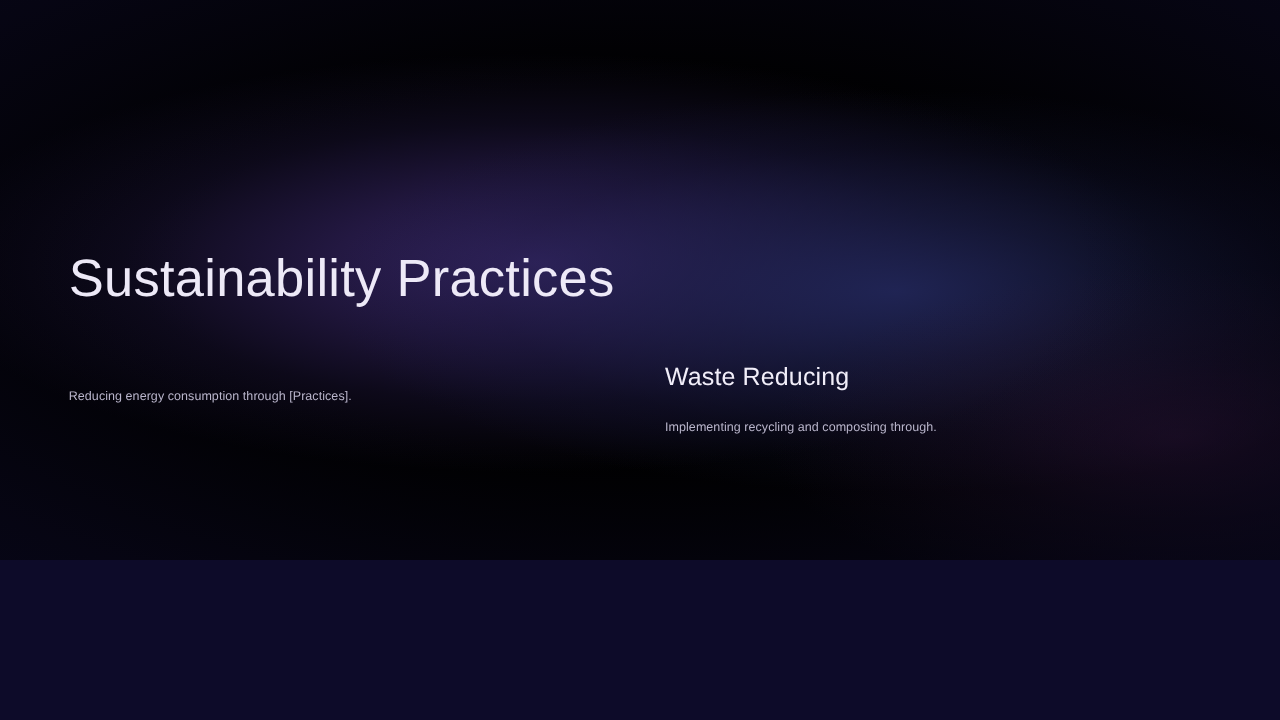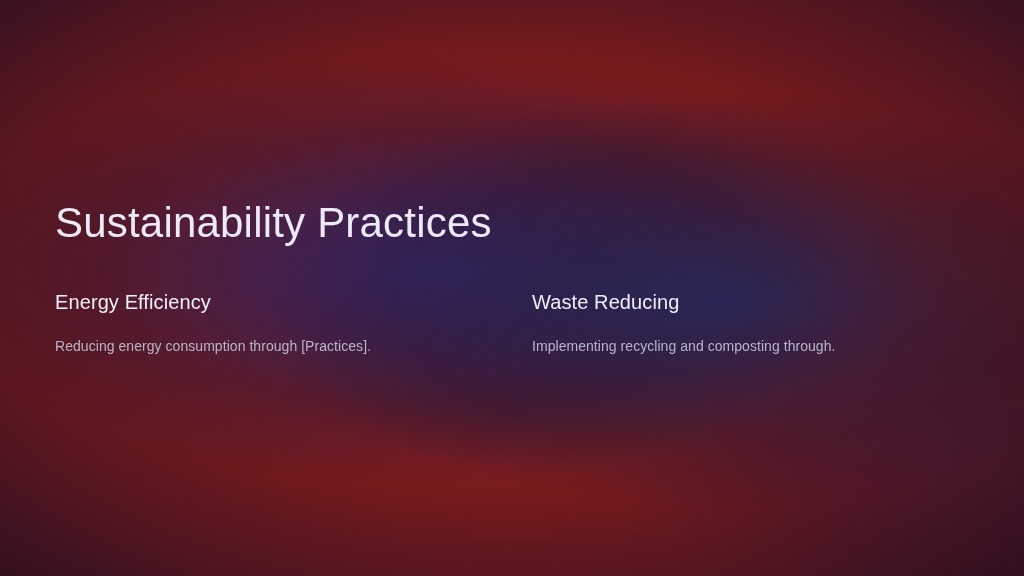--- a/index.html
+++ b/index.html
@@ -13,23 +13,23 @@
     height: 576px;
     overflow: hidden;
     font-family: "Liberation Sans", sans-serif;
     background: #0d0b29;
   }
 
   
   .slide {
     position: relative;
     width: 1024px;
-    height: 576px;
+    height: 448px;
     overflow: hidden;
-    background-color: #7f1d1d;
+    background-color: #000000;
     isolation: isolate;
   }
 
   
   .bg-layer {
     position: absolute;
     inset: 0;
     pointer-events: none;
   }
 
@@ -124,21 +124,21 @@
     font-size: 20px;
     font-weight: 400;
     letter-spacing: 0.1px;
     line-height: 1.25;
     color: #f1eef9;
     white-space: nowrap;
   }
 
   .column-body {
     margin: 21px 0 0 0;
-    font-size: 14px;
+    font-size: 10px;
     font-weight: 400;
     letter-spacing: 0.05px;
     line-height: 1.45;
     color: #b9b5cb;
   }
 </style>
 </head>
 <body>
 
 <div class="slide">
@@ -148,21 +148,20 @@
   <div class="bg-layer bg-glow-magenta"></div>
   <div class="bg-layer bg-vignette"></div>
 
   <div class="content">
 
     <h1 class="slide-title">Sustainability Practices</h1>
 
     <div class="columns">
 
       <div class="column">
-        <h2 class="column-heading">Energy Efficiency</h2>
         <p class="column-body">Reducing energy consumption through [Practices].</p>
       </div>
 
       <div class="column">
         <h2 class="column-heading">Waste Reducing</h2>
         <p class="column-body">Implementing recycling and composting through.</p>
       </div>
 
     </div>
   </div>

